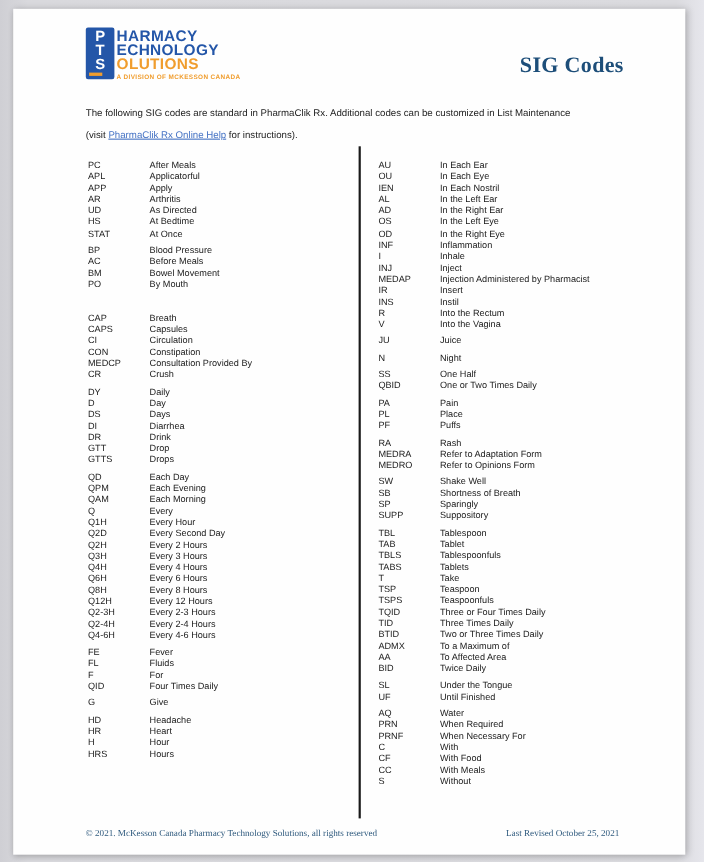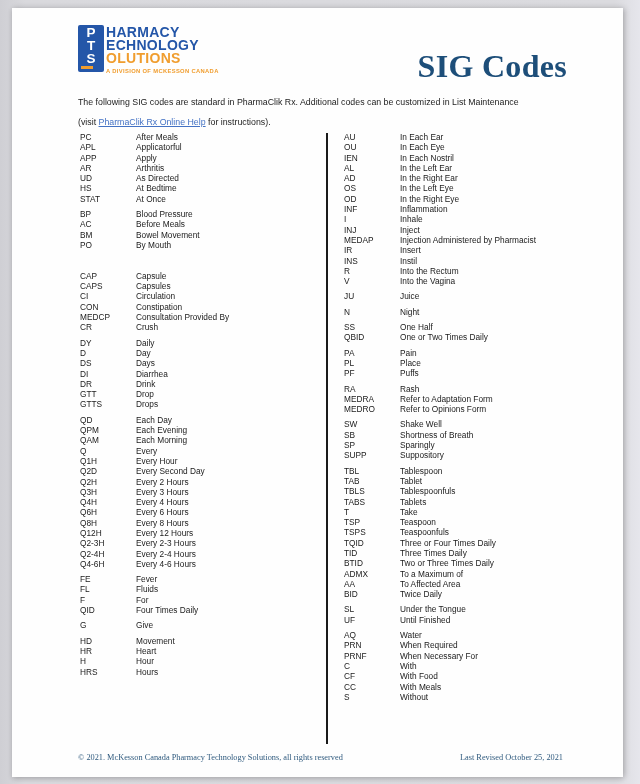--- a/index.html
+++ b/index.html
@@ -22,32 +22,32 @@
   }
   .logo-box .lb{color:#ffffff;font-weight:bold;font-size:13.5px;line-height:13.2px;}
   .logo-bar{position:absolute;left:3px;bottom:3px;width:12px;height:3px;background:#f09d2e;}
   .logo-words{margin-left:2px;margin-top:1px;}
   .logo-words .w{font-weight:bold;font-size:14px;line-height:13.2px;letter-spacing:.3px;color:#2456a8;white-space:nowrap;}
   .logo-words .w.orange{color:#f09d2e;}
   .logo-tagline{font-size:5.8px;font-weight:bold;letter-spacing:.35px;color:#f09d2e;margin-top:2px;white-space:nowrap;}
   
   .doc-title{
     position:absolute;top:40px;right:56px;
-    font-family:"Liberation Serif",serif;font-weight:bold;font-size:32px;color:#1d4e79;
+    font-family:"Liberation Serif",serif;font-weight:bold;font-size:20px;color:#1d4e79;
     letter-spacing:.3px;
   }
   
   .intro{
     position:absolute;left:66px;top:84px;width:458px;
     font-size:8.8px;line-height:20px;color:#1c1c1c;margin:0;
   }
   .intro a{color:#4472c4;text-decoration:underline;cursor:pointer;}
   
   .divider{position:absolute;left:314px;top:125px;width:2px;height:611px;background:#1a1a1a;}
-  .col{position:absolute;top:124px;}
+  .col{position:absolute;top:137px;}
   .col-left{left:68px;width:238px;}
   .col-right{left:332px;width:230px;}
   .group{margin-top:5px;}
   .group.first{margin-top:0;}
   .group.gap2{margin-top:20.6px;}
   .row{display:flex;font-size:8.3px;line-height:10.3px;color:#1a1a1a;}
   .code{width:56px;flex-shrink:0;}
   .desc{white-space:nowrap;}
   
   .footer{
@@ -127,21 +127,21 @@
           <span class="desc">Bowel Movement</span>
         </div>
         <div class="row">
           <span class="code">PO</span>
           <span class="desc">By Mouth</span>
         </div>
       </div>
       <div class="group gap2">
         <div class="row">
           <span class="code">CAP</span>
-          <span class="desc">Capsule</span>
+          <span class="desc">Breath</span>
         </div>
         <div class="row">
           <span class="code">CAPS</span>
           <span class="desc">Capsules</span>
         </div>
         <div class="row">
           <span class="code">CI</span>
           <span class="desc">Circulation</span>
         </div>
         <div class="row">
@@ -269,21 +269,21 @@
       </div>
       <div class="group">
         <div class="row">
           <span class="code">G</span>
           <span class="desc">Give</span>
         </div>
       </div>
       <div class="group">
         <div class="row">
           <span class="code">HD</span>
-          <span class="desc">Movement</span>
+          <span class="desc">Headache</span>
         </div>
         <div class="row">
           <span class="code">HR</span>
           <span class="desc">Heart</span>
         </div>
         <div class="row">
           <span class="code">H</span>
           <span class="desc">Hour</span>
         </div>
         <div class="row">

